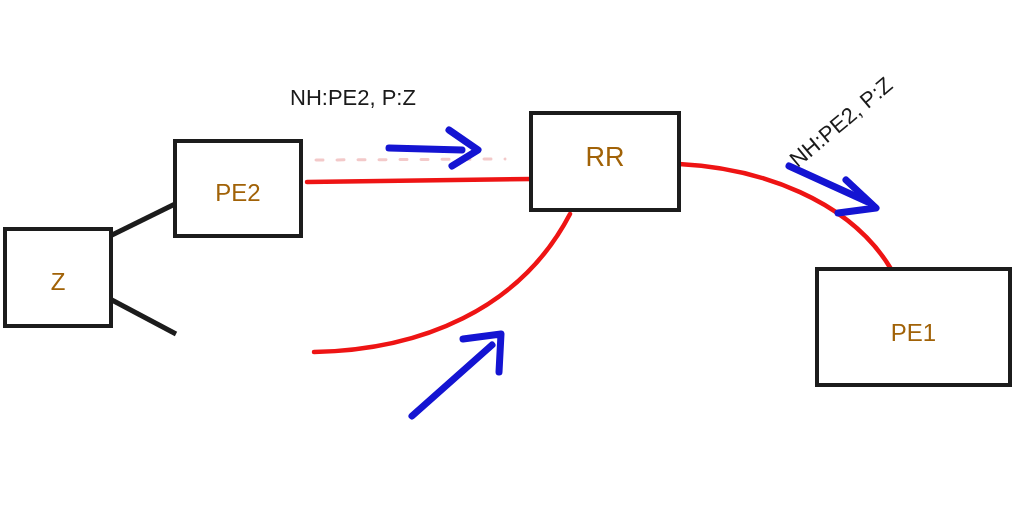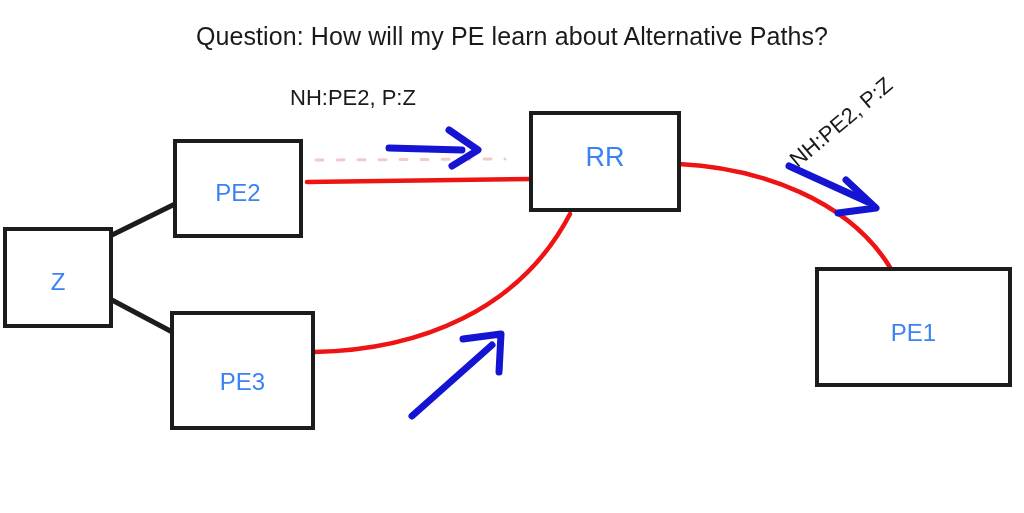--- a/index.html
+++ b/index.html
@@ -24,21 +24,21 @@
     font-size: 25px;
     color: #1a1a1a;
     letter-spacing: 0.1px;
     white-space: nowrap;
   }
   .node {
     position: absolute;
     box-sizing: border-box;
     border: 4px solid #1c1c1c;
     background: #ffffff;
-    color: #3b82f6;
+    color: #a16207;
     font-size: 24px;
     z-index: 3;
   }
   .node .node-label {
     position: absolute;
     left: 0;
     width: 100%;
     text-align: center;
     white-space: nowrap;
   }
@@ -83,21 +83,20 @@
     top: 150px;
     transform: rotate(-40deg);
     transform-origin: left center;
   }
 </style>
 </head>
 <body>
 
 <div id="canvas">
 
-  <div id="title">Question: How will my PE learn about Alternative Paths?</div>
 
   <svg id="link-layer" viewBox="0 0 1024 513" xmlns="http://www.w3.org/2000/svg">
 
     <line x1="316" y1="160" x2="505" y2="159" stroke="#f3c9c9" stroke-width="3" stroke-dasharray="7 14" stroke-linecap="round"></line>
 
     <line x1="110" y1="236" x2="177" y2="203" stroke="#1c1c1c" stroke-width="5" stroke-linecap="butt"></line>
 
     <line x1="110" y1="299" x2="176" y2="334" stroke="#1c1c1c" stroke-width="5" stroke-linecap="butt"></line>
 
     <line x1="307" y1="182" x2="532" y2="179" stroke="#ee1414" stroke-width="4.5" stroke-linecap="round"></line>
@@ -105,23 +104,20 @@
     <path d="M 314 352 C 420 350, 520 310, 570 214" fill="none" stroke="#ee1414" stroke-width="4.5" stroke-linecap="round"></path>
 
     <path d="M 679 164 C 760 168, 850 200, 891 269" fill="none" stroke="#ee1414" stroke-width="4.5" stroke-linecap="round"></path>
   </svg>
 
   <div class="node" id="node-z">
     <span class="node-label">Z</span>
   </div>
   <div class="node" id="node-pe2">
     <span class="node-label">PE2</span>
-  </div>
-  <div class="node" id="node-pe3">
-    <span class="node-label">PE3</span>
   </div>
   <div class="node" id="node-rr">
     <span class="node-label">RR</span>
   </div>
   <div class="node" id="node-pe1">
     <span class="node-label">PE1</span>
   </div>
 
   <svg id="arrow-layer" viewBox="0 0 1024 513" xmlns="http://www.w3.org/2000/svg">
 

